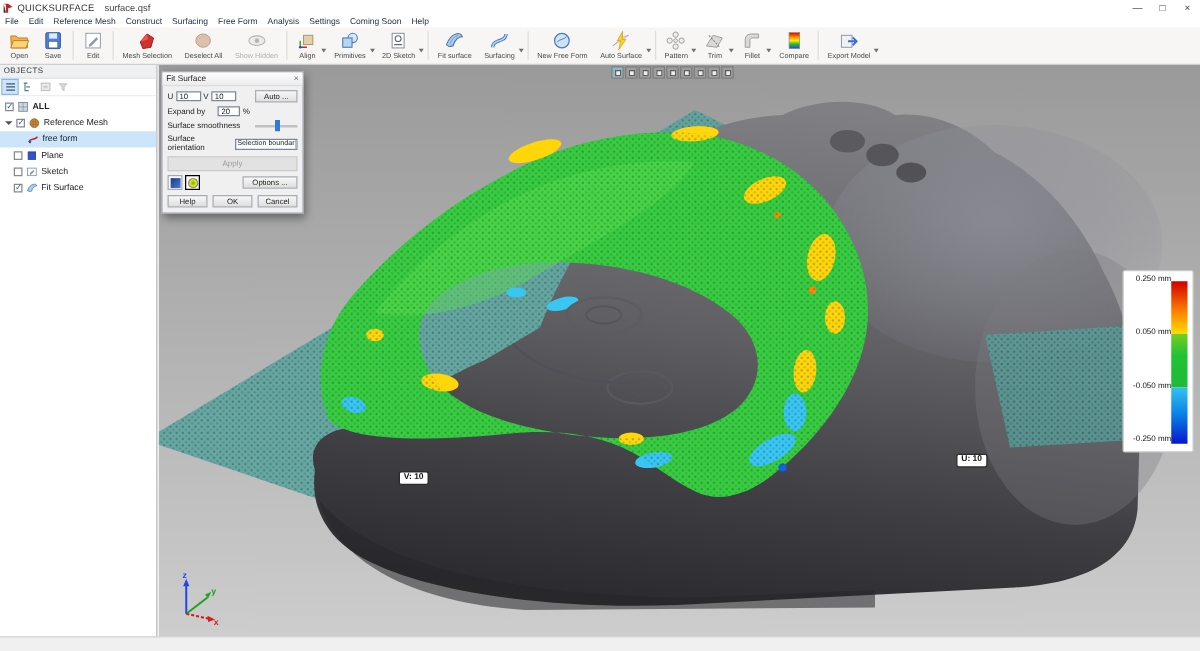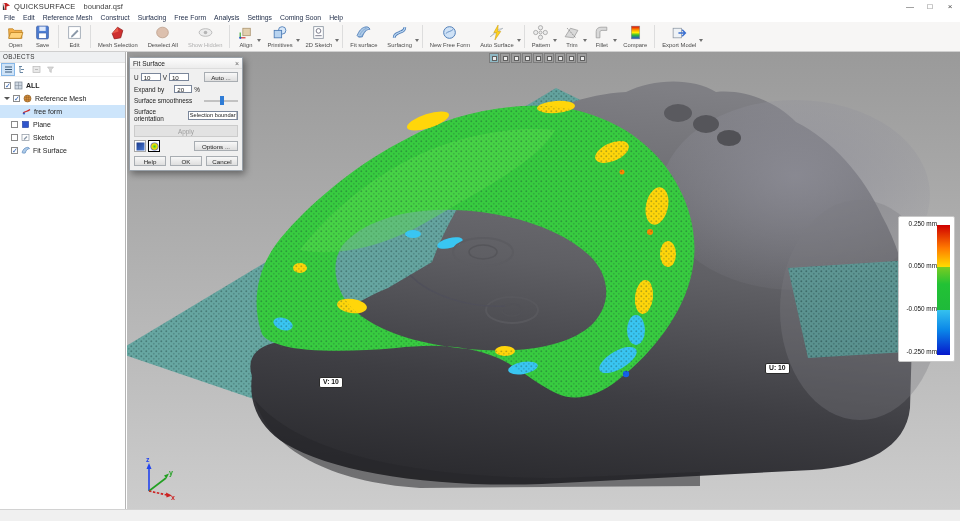--- a/index.html
+++ b/index.html
@@ -106,21 +106,21 @@
 </style>
 </head>
 <body>
 
 <div class="titlebar">
   <svg class="logo" viewBox="0 0 10 10">
     <path d="M1 1h4l4 3-4 1v4H3V2z" fill="#c42222"></path>
     <path d="M1 1l2 8H1z" fill="#333"></path>
   </svg>
   <span class="apptitle">QUICKSURFACE</span>
-  <span class="doctitle">boundar.qsf</span>
+  <span class="doctitle">surface.qsf</span>
   <div class="winbtns">
     <span class="winbtn">—</span>
     <span class="winbtn">□</span>
     <span class="winbtn">×</span>
   </div>
 </div>
 
 <div class="menubar">
   <span class="menuitem">File</span>
   <span class="menuitem">Edit</span>

